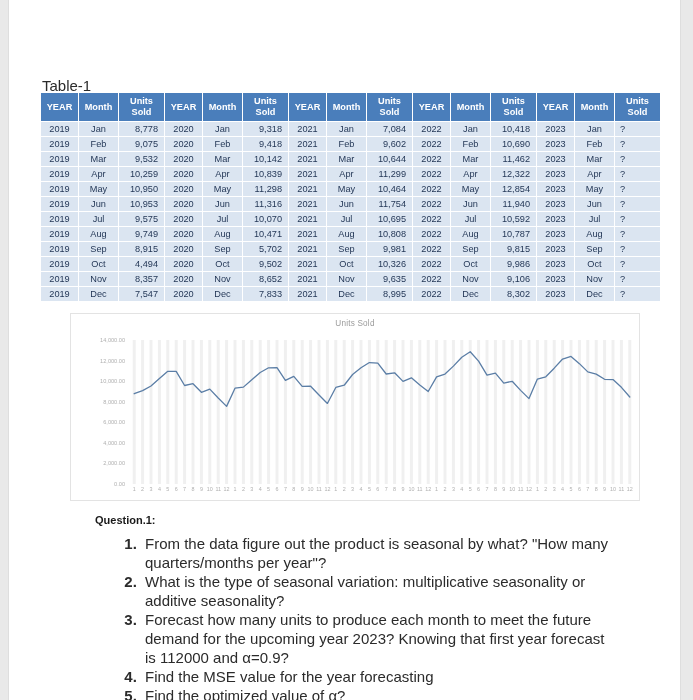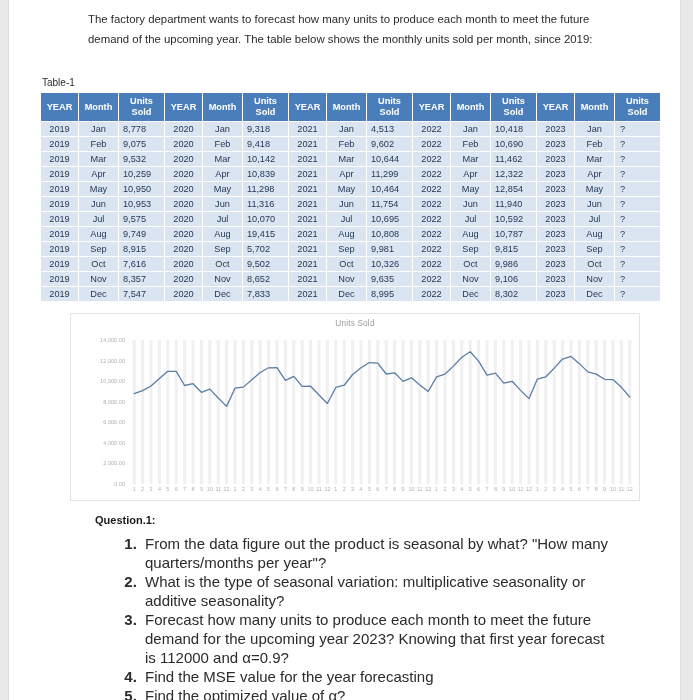--- a/index.html
+++ b/index.html
@@ -26,21 +26,21 @@
     width: 517px;
     font-size: 11.4px;
     line-height: 19.5px;
     color: #2b2b2b;
   }
 
   
   .table-caption {
     position: absolute;
     left: 33px; top: 77px;
-    font-size: 10px;
+    font-size: 15px;
     color: #2b2b2b;
   }
   .tbl-wrap {
     position: absolute;
     left: 31px; top: 92px;
   }
   table.data {
     border-collapse: collapse;
     font-size: 9.2px;
     color: #1f3353;
@@ -59,21 +59,21 @@
   }
   table.data td {
     background: #dbe5f1;
     border: 1px solid #ffffff;
     padding: 1px 4px;
     height: 13.5px;
     line-height: 12px;
     text-align: center;
     white-space: nowrap;
   }
-  table.data td.num { text-align: left; padding-right: 6px; }
+  table.data td.num { text-align: right; padding-right: 6px; }
   table.data td.qm  { text-align: left; padding-left: 5px; }
   .c-year  { width: 38px; }
   .c-month { width: 40px; }
   .c-units { width: 46px; }
 
   
   .chart-box {
     position: absolute;
     left: 61px; top: 313px;
     width: 570px; height: 188px;
@@ -139,21 +139,20 @@
     color: #2b2b2b;
   }
   ol.q-list li { margin: 0 0 0 0; padding-left: 4px; }
   ol.q-list li::marker { font-weight: bold; }
 </style>
 </head>
 <body>
 
 <div id="page">
 
-  <div class="intro">The factory department wants to forecast how many units to produce each month to meet the future demand of the upcoming year. The table below shows the monthly units sold per month, since 2019:</div>
 
   <div class="table-caption">Table-1</div>
 
   <div class="tbl-wrap">
     <table class="data">
       <thead>
         <tr id="hdr-row">
             <th class="c-year">YEAR</th>
             <th class="c-month">Month</th>
             <th class="c-units">Units Sold</th>
@@ -174,21 +173,21 @@
       <tbody id="tbl-body">
           <tr>
             <td class="c-year">2019</td>
             <td class="c-month">Jan</td>
             <td class="c-units num">8,778</td>
             <td class="c-year">2020</td>
             <td class="c-month">Jan</td>
             <td class="c-units num">9,318</td>
             <td class="c-year">2021</td>
             <td class="c-month">Jan</td>
-            <td class="c-units num">4,513</td>
+            <td class="c-units num">7,084</td>
             <td class="c-year">2022</td>
             <td class="c-month">Jan</td>
             <td class="c-units num">10,418</td>
             <td class="c-year">2023</td>
             <td class="c-month">Jan</td>
             <td class="c-units qm">?</td>
           </tr>
           <tr>
             <td class="c-year">2019</td>
             <td class="c-month">Feb</td>
@@ -290,21 +289,21 @@
             <td class="c-year">2023</td>
             <td class="c-month">Jul</td>
             <td class="c-units qm">?</td>
           </tr>
           <tr>
             <td class="c-year">2019</td>
             <td class="c-month">Aug</td>
             <td class="c-units num">9,749</td>
             <td class="c-year">2020</td>
             <td class="c-month">Aug</td>
-            <td class="c-units num">19,415</td>
+            <td class="c-units num">10,471</td>
             <td class="c-year">2021</td>
             <td class="c-month">Aug</td>
             <td class="c-units num">10,808</td>
             <td class="c-year">2022</td>
             <td class="c-month">Aug</td>
             <td class="c-units num">10,787</td>
             <td class="c-year">2023</td>
             <td class="c-month">Aug</td>
             <td class="c-units qm">?</td>
           </tr>
@@ -321,21 +320,21 @@
             <td class="c-year">2022</td>
             <td class="c-month">Sep</td>
             <td class="c-units num">9,815</td>
             <td class="c-year">2023</td>
             <td class="c-month">Sep</td>
             <td class="c-units qm">?</td>
           </tr>
           <tr>
             <td class="c-year">2019</td>
             <td class="c-month">Oct</td>
-            <td class="c-units num">7,616</td>
+            <td class="c-units num">4,494</td>
             <td class="c-year">2020</td>
             <td class="c-month">Oct</td>
             <td class="c-units num">9,502</td>
             <td class="c-year">2021</td>
             <td class="c-month">Oct</td>
             <td class="c-units num">10,326</td>
             <td class="c-year">2022</td>
             <td class="c-month">Oct</td>
             <td class="c-units num">9,986</td>
             <td class="c-year">2023</td>

